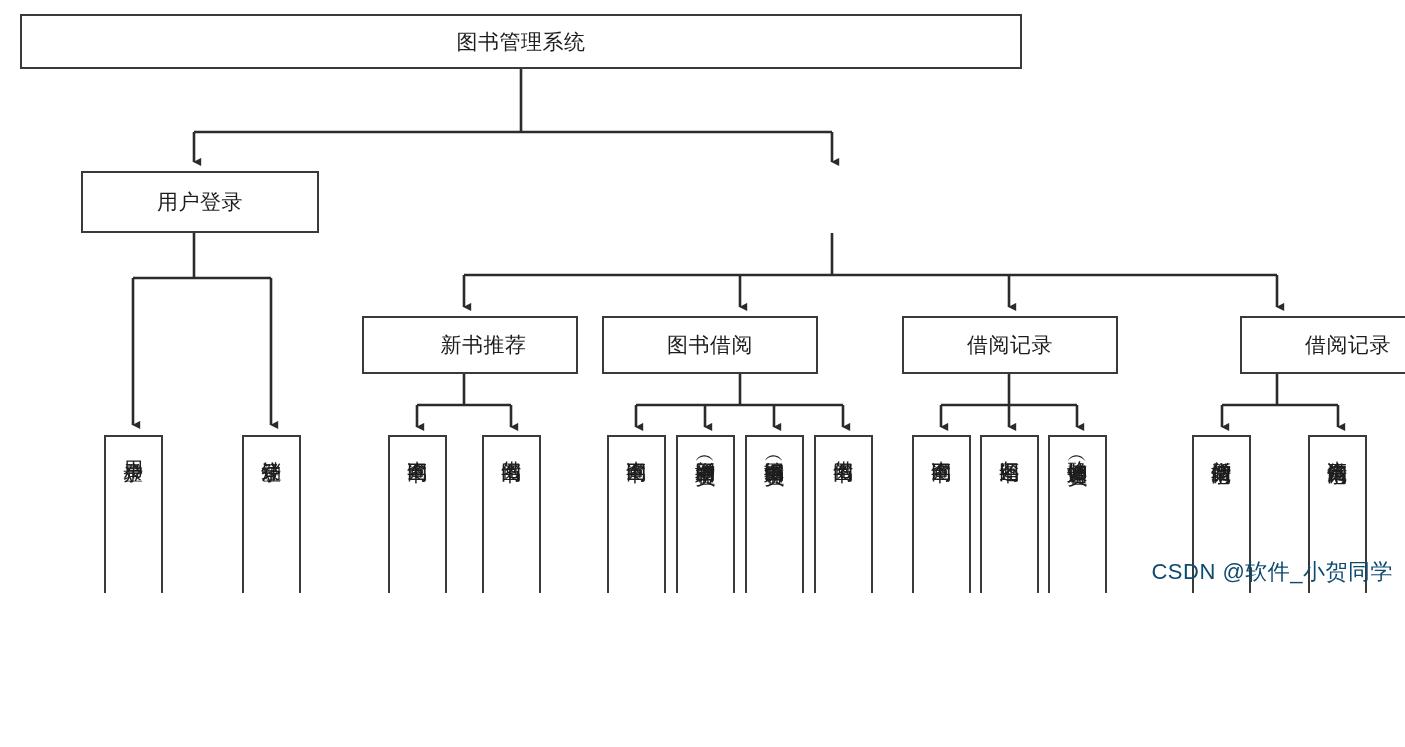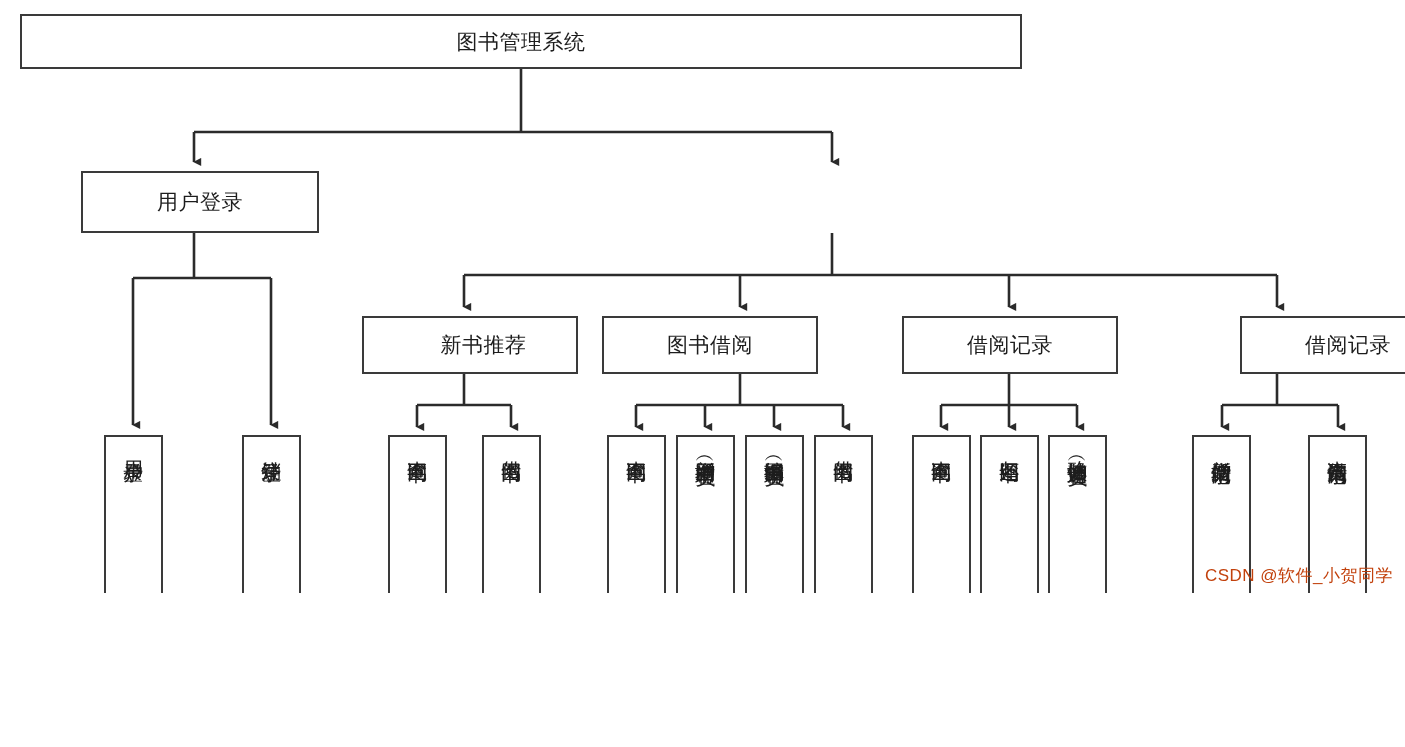--- a/index.html
+++ b/index.html
@@ -51,22 +51,22 @@
     letter-spacing: 1px;
     white-space: nowrap;
   }
   .node.horiz .htext {
     white-space: nowrap;
   }
   .watermark {
     position: absolute;
     right: 12px;
     bottom: 6px;
-    font-size: 17px;
-    color: #c2410c;
+    font-size: 22px;
+    color: #0c4a6e;
     letter-spacing: 0.5px;
     white-space: nowrap;
     pointer-events: none;
   }
 </style>
 </head>
 <body>
 
 <div id="canvas">
 

